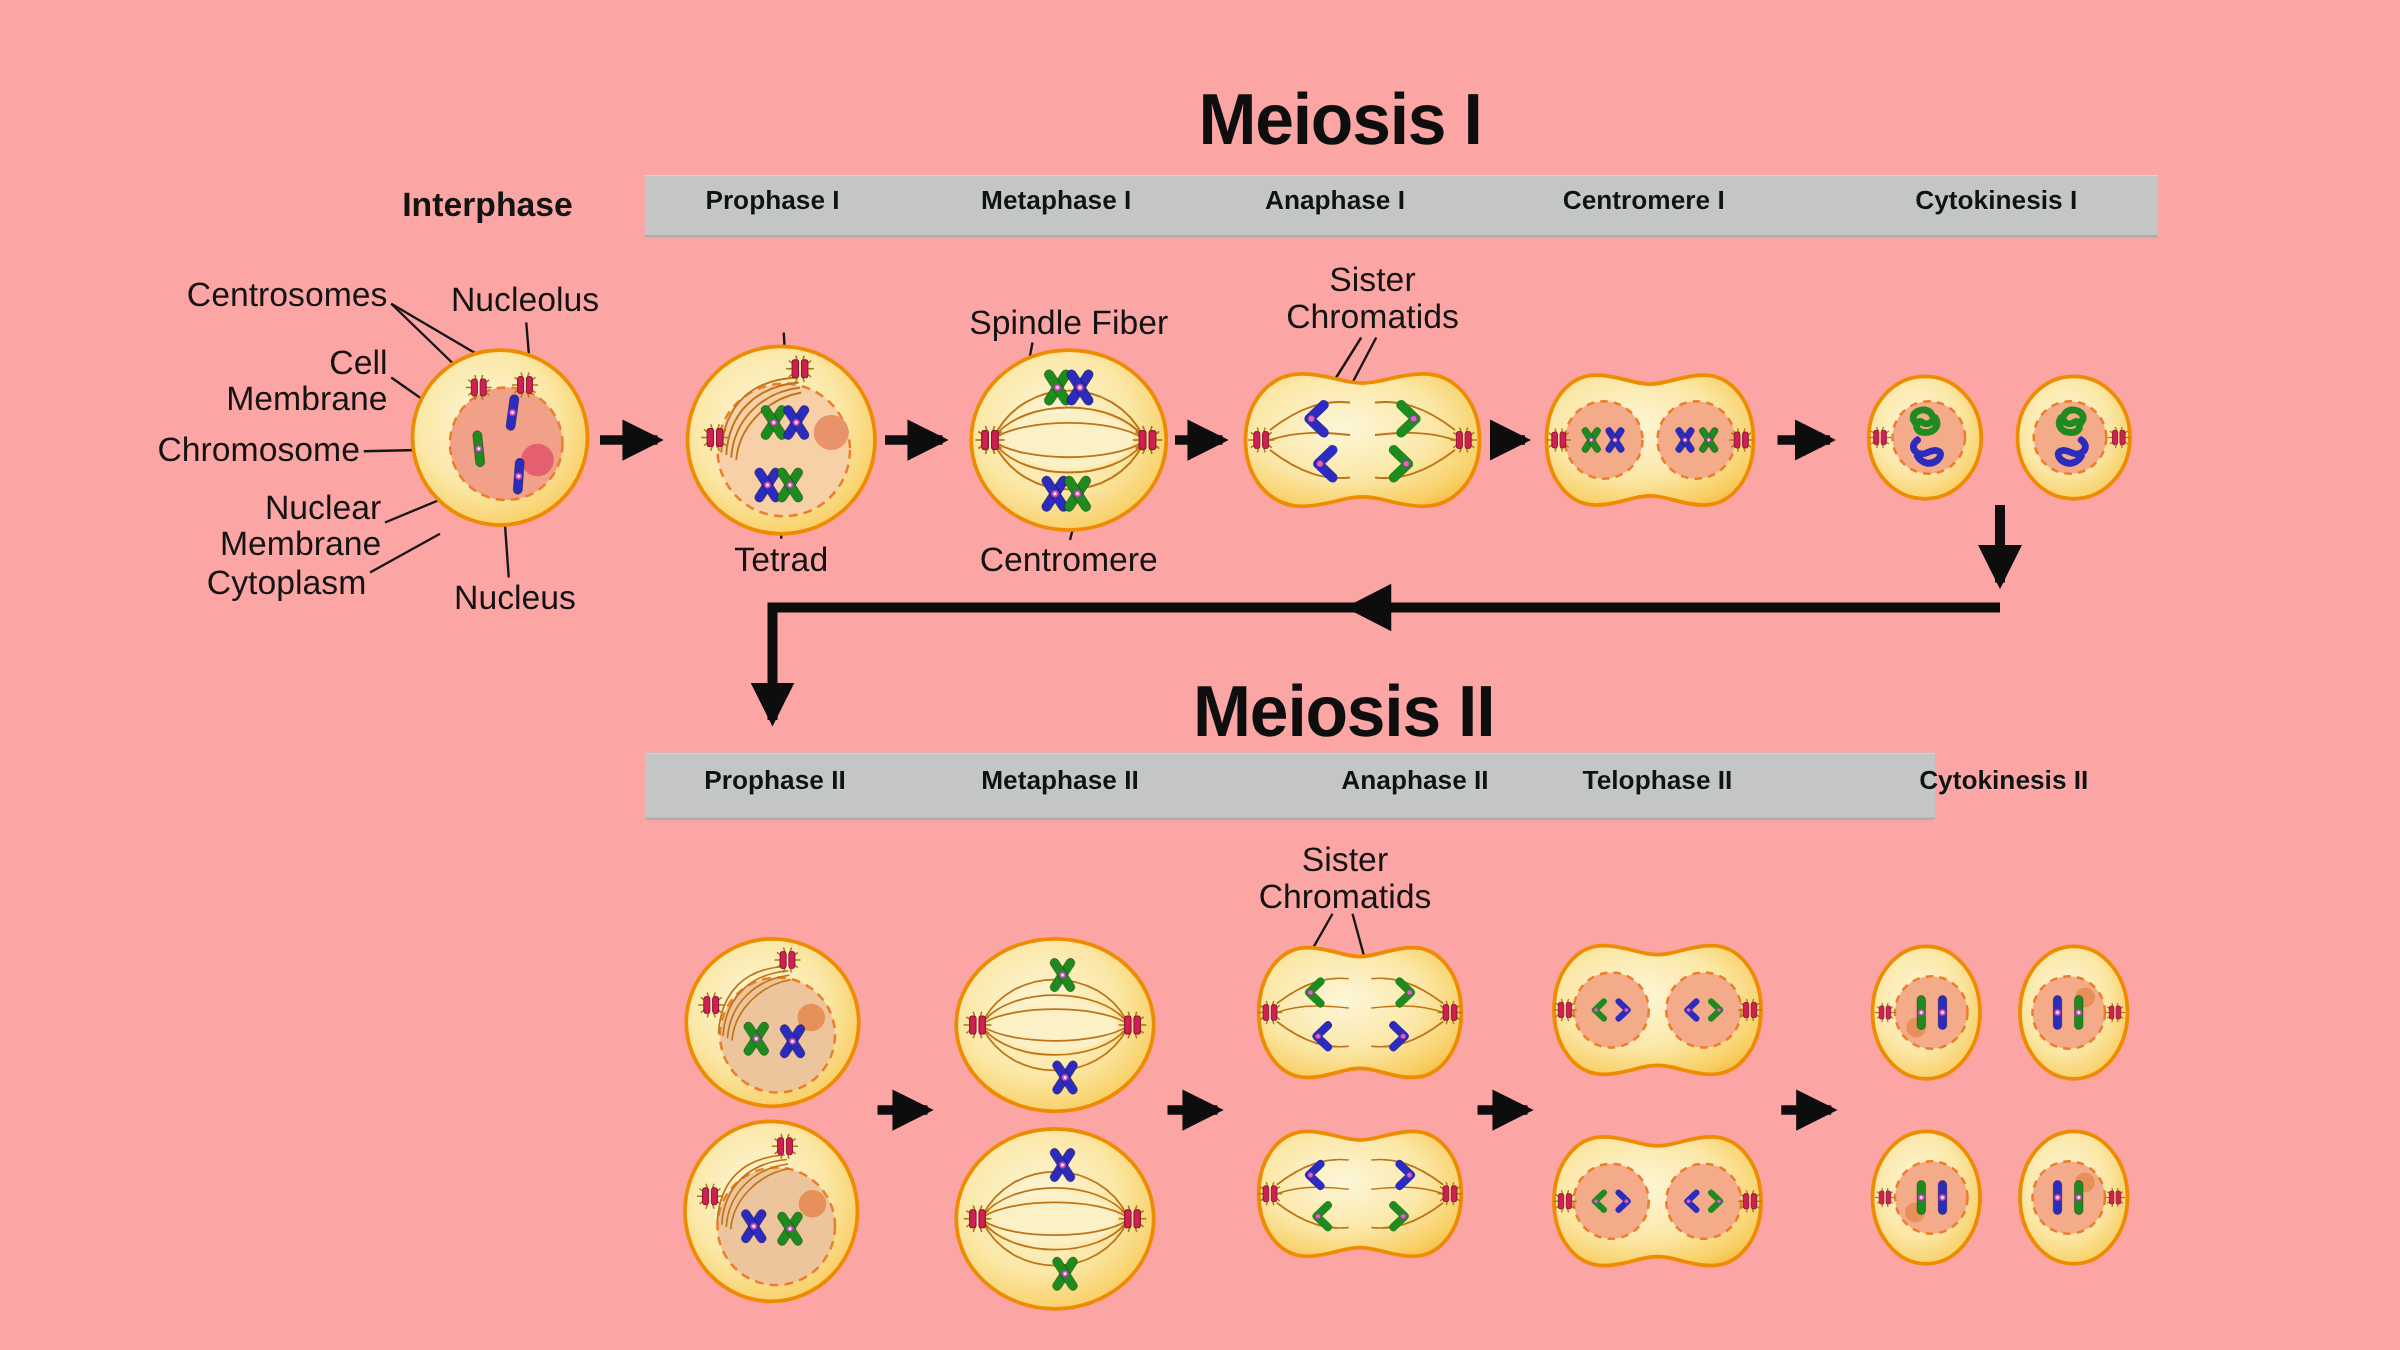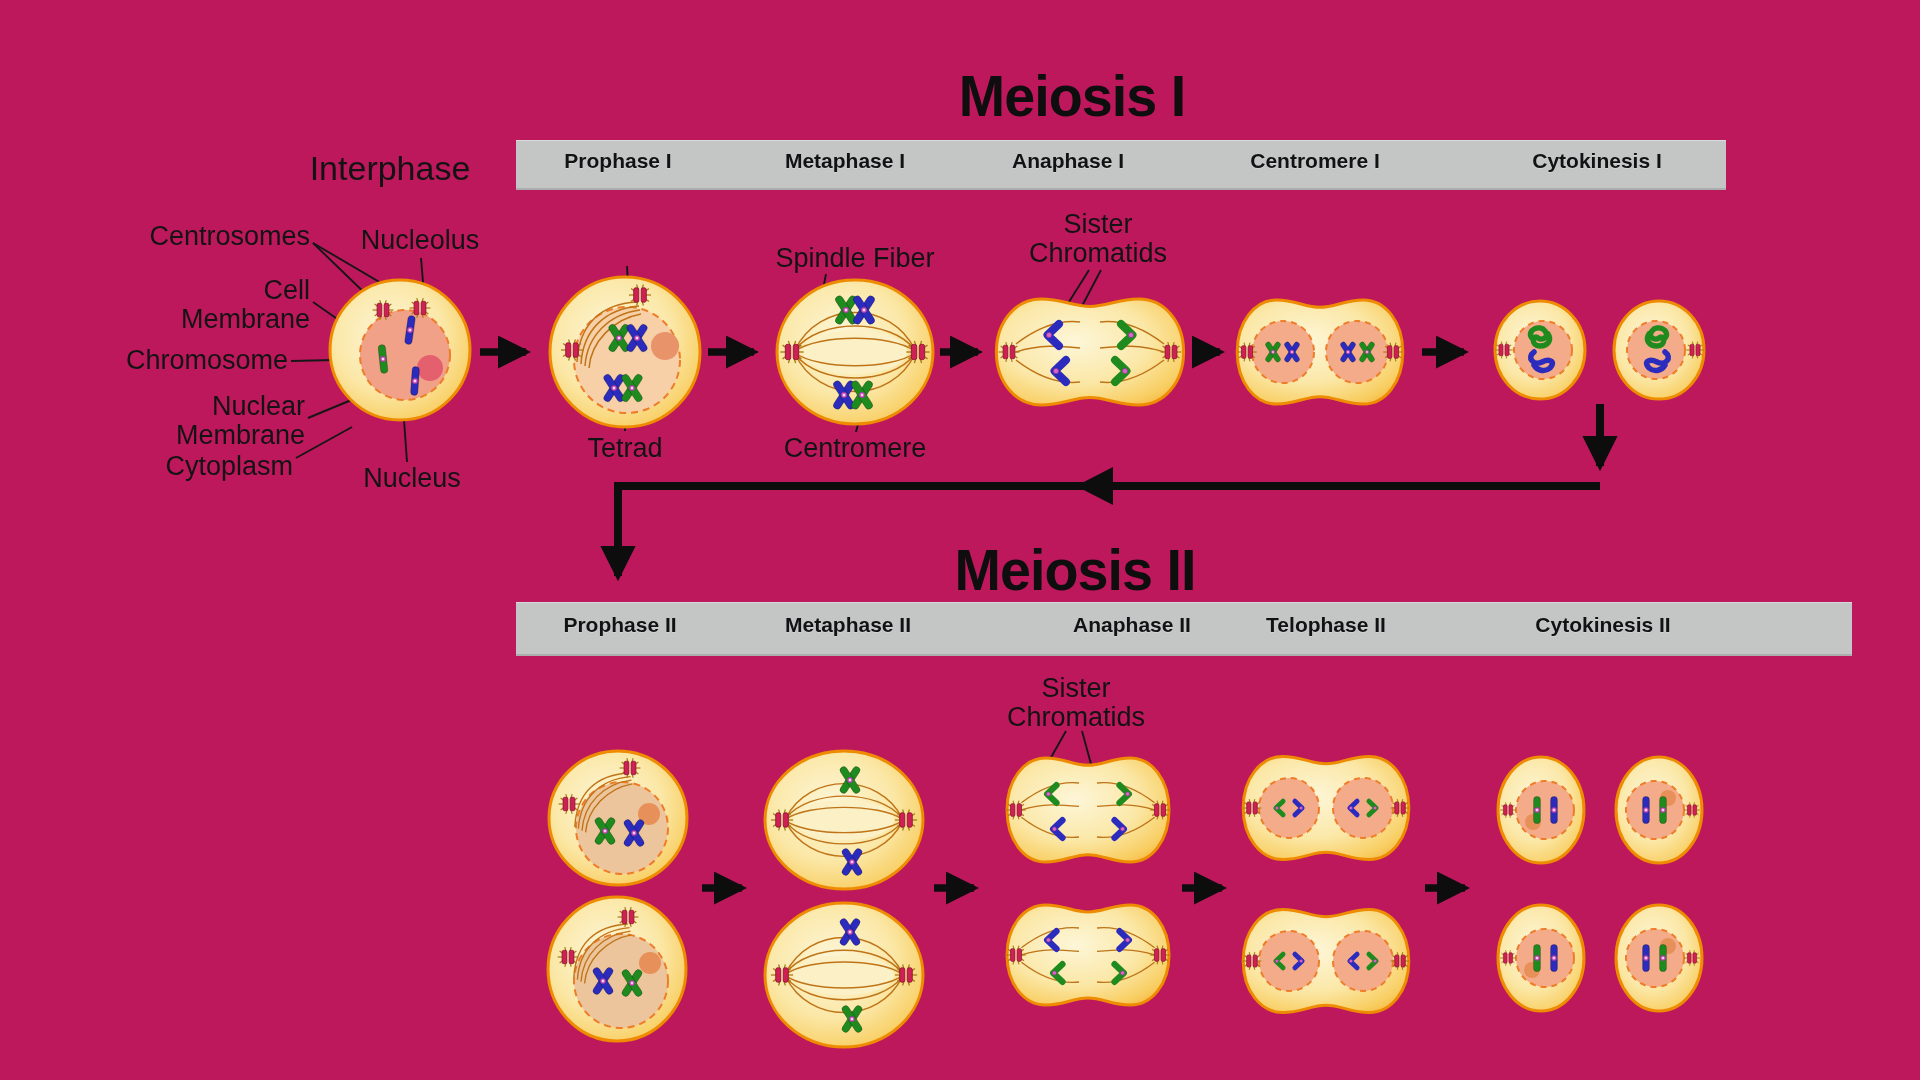--- a/index.html
+++ b/index.html
@@ -1,27 +1,27 @@
 <!DOCTYPE html>
 <html><head>
 <meta charset="utf-8">
 <style>
   html,body{margin:0;padding:0;background:#e8e8e6;}
-  #canvas{position:relative;width:1920px;height:1080px;background:#be185d;overflow:hidden;
+  #canvas{position:relative;width:1920px;height:1080px;background:#fca5a5;overflow:hidden;
           font-family:"Liberation Sans",sans-serif;color:#141414;}
   svg{position:absolute;left:0;top:0;}
   .title{position:absolute;transform:translateX(-50%) scaleX(.96);font-size:58px;font-weight:bold;
          letter-spacing:-1px;color:#0e0e0e;white-space:nowrap;}
   .hbar{position:absolute;background:#c3c6c5;box-shadow:inset 0 -2px 0 rgba(0,0,0,.12), inset 0 1px 0 rgba(255,255,255,.35);}
   .phase{position:absolute;transform:translateX(-50%);font-weight:bold;font-size:21px;color:#101314;
          white-space:nowrap;text-shadow:0 1px 0 rgba(255,255,255,.25);}
   .lbl{position:absolute;font-size:27px;line-height:1.08;white-space:pre-line;color:#131313;}
   .ctr{transform:translateX(-50%);text-align:center;}
   .ral{text-align:right;}
-  .bold{font-weight:normal;font-size:34px;}
+  .bold{font-weight:bold;font-size:27px;}
 </style>
 </head>
 <body>
 
 <div id="canvas">
 
   <svg width="1920" height="1080" viewBox="0 0 1920 1080">
     <defs>
       <radialGradient id="cg" cx="42%" cy="40%" r="78%">
         <stop offset="0" stop-color="#fdf6d8"></stop>
@@ -346,21 +346,21 @@
 
   <div class="hbar" style="left:516px;top:140px;width:1210px;height:50px;">
     <span class="phase" style="left:102px;top:9px;">Prophase I</span>
     <span class="phase" style="left:329px;top:9px;">Metaphase I</span>
     <span class="phase" style="left:552px;top:9px;">Anaphase I</span>
     <span class="phase" style="left:799px;top:9px;">Centromere I</span>
     <span class="phase" style="left:1081px;top:9px;">Cytokinesis I</span>
   </div>
   <div class="lbl bold ctr" style="left:390px;top:150px;">Interphase</div>
 
-  <div class="hbar" style="left:516px;top:602px;width:1336px;height:54px;">
+  <div class="hbar" style="left:516px;top:602px;width:1032px;height:54px;">
     <span class="phase" style="left:104px;top:11px;">Prophase II</span>
     <span class="phase" style="left:332px;top:11px;">Metaphase II</span>
     <span class="phase" style="left:568px;top:11px;margin-left:48px;">Anaphase II</span>
     <span class="phase" style="left:810px;top:11px;">Telophase II</span>
     <span class="phase" style="left:1087px;top:11px;">Cytokinesis II</span>
   </div>
 
   <div class="lbl ral" style="left:100px;top:222px;width:210px;">Centrosomes</div>
   <div class="lbl ctr" style="left:420px;top:226px;">Nucleolus</div>
   <div class="lbl ral" style="left:140px;top:276px;width:170px;">Cell

